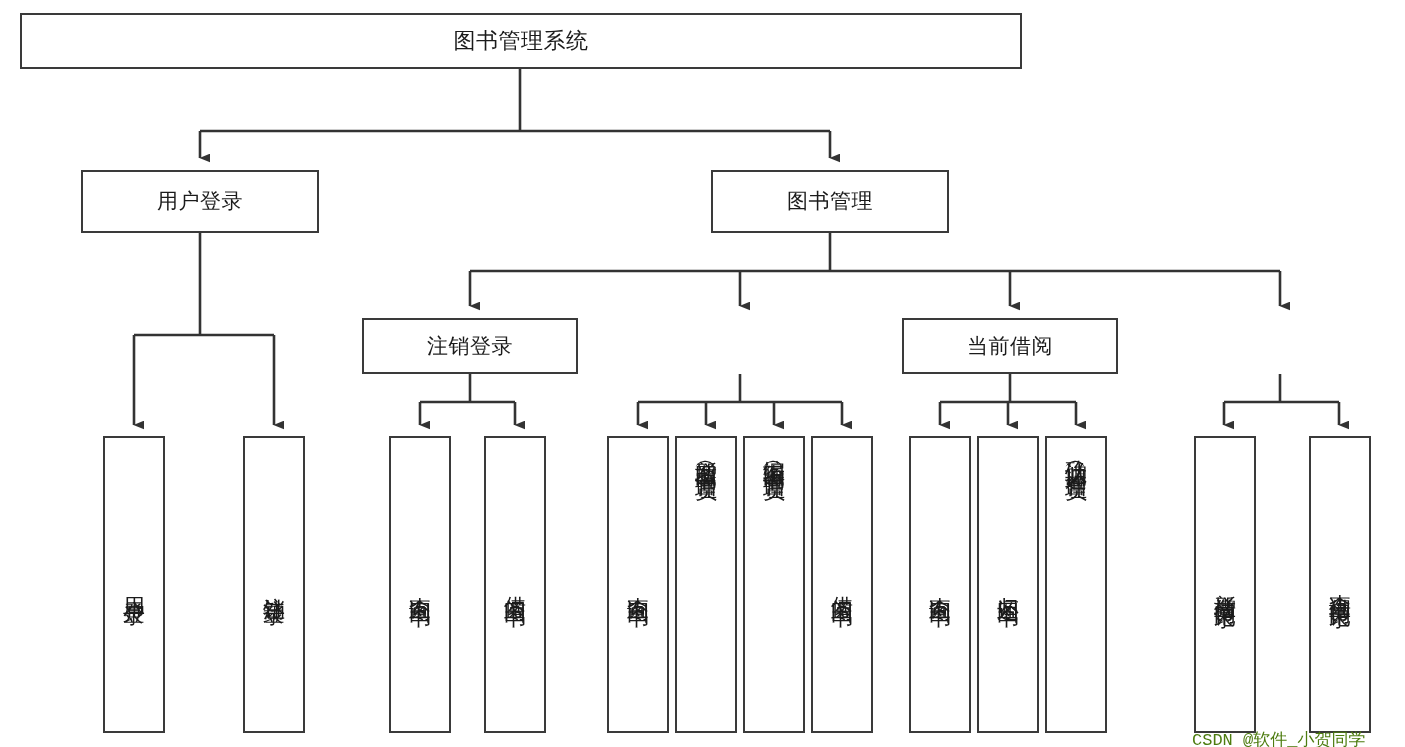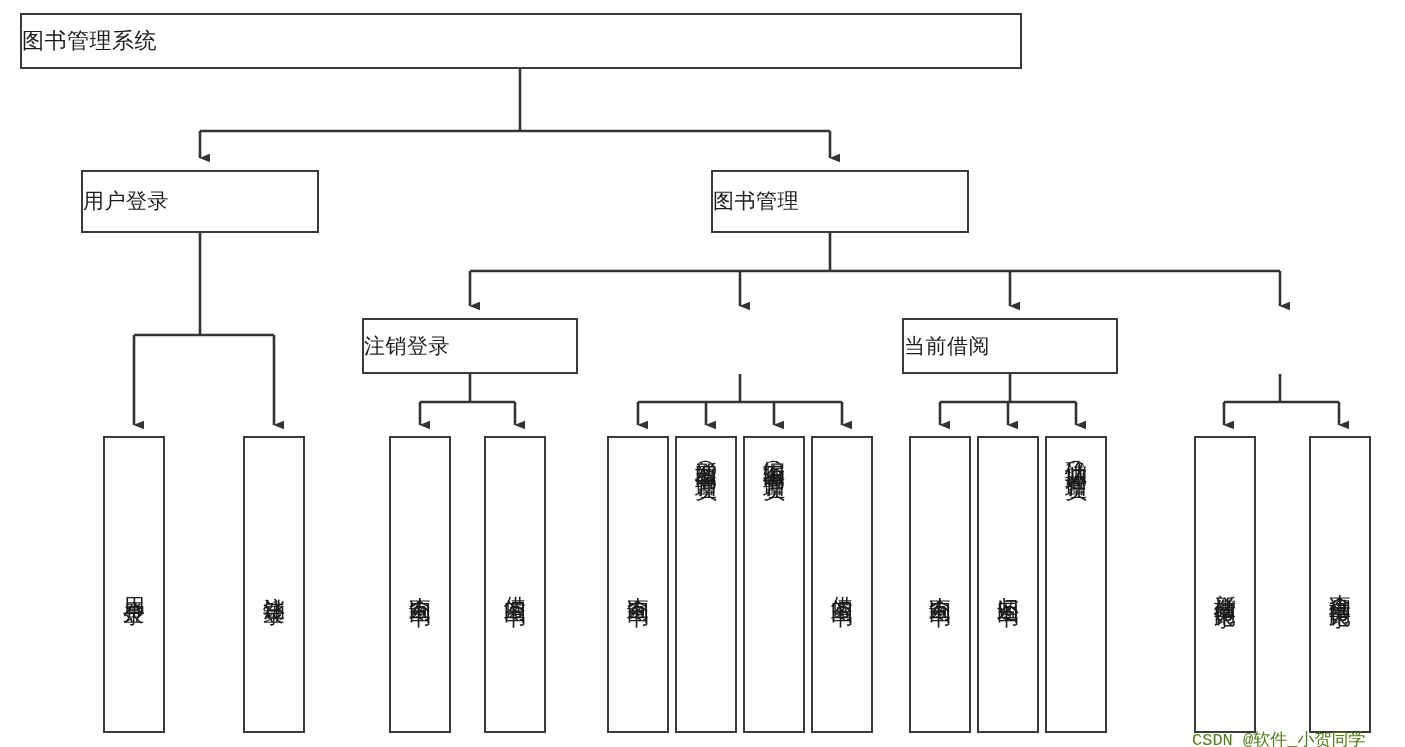--- a/index.html
+++ b/index.html
@@ -26,21 +26,21 @@
     width: 1405px;
     height: 747px;
   }
   .node-box {
     position: absolute;
     box-sizing: border-box;
     background: #ffffff;
     border: 2px solid #3a3a3a;
     display: flex;
     align-items: center;
-    justify-content: flex-start;
+    justify-content: center;
     overflow: hidden;
   }
   .node-label {
     color: #1b1b1b;
     text-align: center;
     line-height: 1.18;
     letter-spacing: 0.5px;
     white-space: pre;
   }
   .node-box.horizontal .node-label {
@@ -126,21 +126,21 @@
     </g>
   </svg>
 
   <div class="node-box root horizontal" style="left:20px; top:13px; width:1002px; height:56px;">
     <span class="node-label">图书管理系统</span>
   </div>
 
   <div class="node-box horizontal" style="left:81px; top:170px; width:238px; height:63px;">
     <span class="node-label">用户登录</span>
   </div>
-  <div class="node-box horizontal" style="left:711px; top:170px; width:258px; height:63px;">
+  <div class="node-box horizontal" style="left:711px; top:170px; width:238px; height:63px;">
     <span class="node-label">图书管理</span>
   </div>
 
   <div class="node-box horizontal" style="left:362px; top:318px; width:216px; height:56px;">
     <span class="node-label">注销登录</span>
   </div>
   <div class="node-box horizontal" style="left:902px; top:318px; width:216px; height:56px;">
     <span class="node-label">当前借阅</span>
   </div>
 

